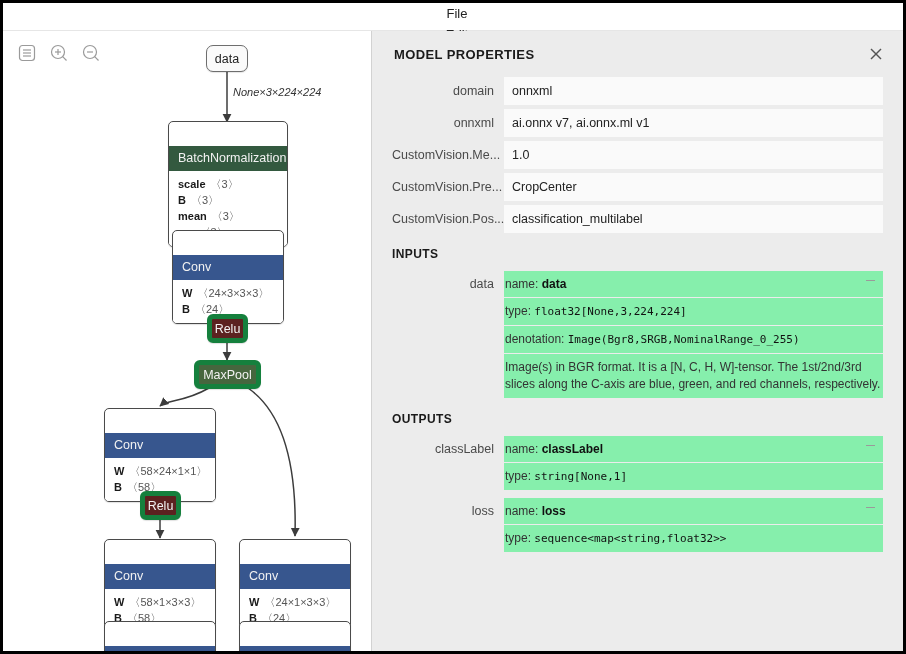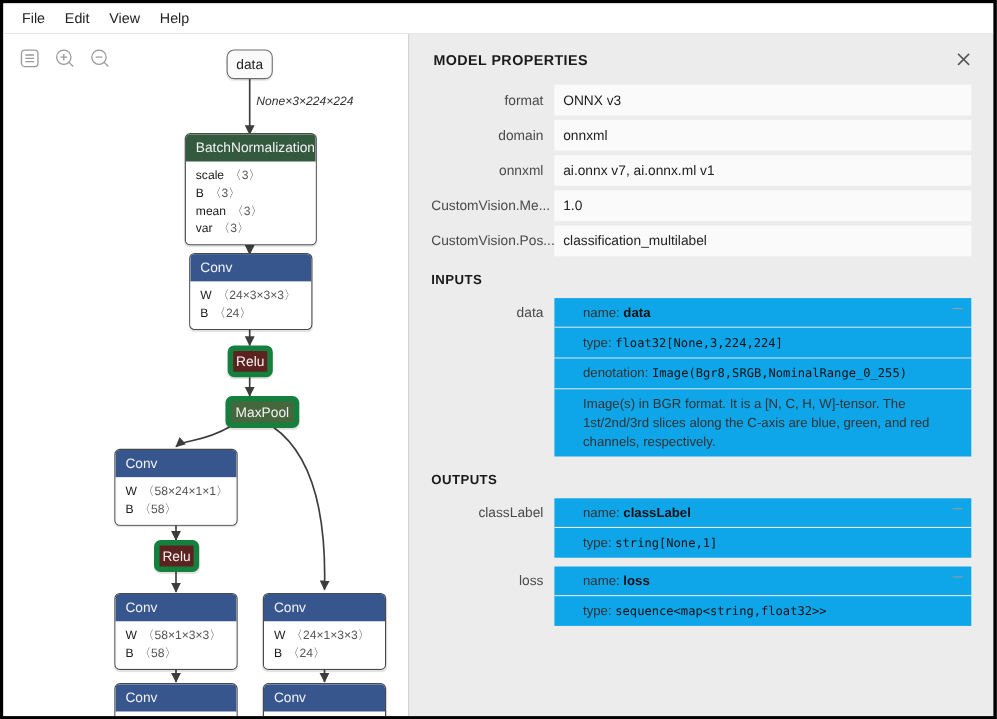--- a/index.html
+++ b/index.html
@@ -19,20 +19,21 @@
   }
 
   
   #menubar {
     position: absolute; left: 0; top: 0;
     width: 900px; height: 28px;
     background: #ffffff;
     border-bottom: 1px solid #e6e6e6;
     display: flex; align-items: center;
     padding-left: 8px;
+    flex-direction: column;
   }
   .menu-item {
     font-size: 13px; color: #222;
     padding: 3px 9px;
     cursor: default;
     white-space: nowrap;
   }
 
   
   #canvas {
@@ -59,24 +60,25 @@
     border-radius: 5px;
     background: #ffffff;
     overflow: hidden;
     box-shadow: 0 1px 1px rgba(0,0,0,0.12);
   }
   .node-hdr {
     font-size: 12.5px;
     color: #f2f2f2;
     padding: 5px 9px 6px 9px;
     white-space: nowrap;
+    margin-top: 24px;
   }
   .node-body { background:#fff; padding: 5px 9px 6px 9px; }
   .attr-row { font-size: 11px; color: #333; line-height: 16px; white-space: nowrap; }
-  .attr-name { font-weight: normal; color: #1a1a1a; }
+  .attr-name { font-weight: bold; color: #1a1a1a; }
   .attr-val { color: #555; margin-left: 5px; }
 
   .pill {
     position: absolute;
     border: 5px solid #15803d;
     border-radius: 6px;
     display: flex; align-items: center; justify-content: center;
     font-size: 12.5px; color: #f2f2f2;
     box-shadow: 0 1px 1px rgba(0,0,0,0.12);
     white-space: nowrap;
@@ -148,24 +150,24 @@
   }
   .io-row { display: flex; align-items: flex-start; margin: 0 20px 8px 20px; }
   .io-label {
     width: 112px; text-align: right; padding-right: 10px;
     font-size: 12.5px; color: #4a4a4a; line-height: 26px;
     white-space: nowrap; overflow: hidden;
   }
   .io-card { flex: 1; }
   .io-line {
     position: relative;
-    background: #0ea5e9;
+    background: #86efac;
     border-bottom: 1px solid #ececec;
     font-size: 12px; color: #333;
-    padding: 5px 26px;
+    padding: 5px 1px;
     line-height: 16px;
   }
   .io-line:last-child { border-bottom: none; }
   .io-line .mono { font-family: "DejaVu Sans Mono", monospace; font-size: 11px; color: #111; font-weight: normal; }
   .io-line .strongname { font-weight: bold; color: #111; }
   .io-desc { color: #333; font-size: 12px; line-height: 17px; }
   .collapse-dash {
     position: absolute; right: 8px; top: 9px;
     width: 9px; height: 1px; background: #9a9a9a;
     cursor: pointer;
@@ -272,21 +274,21 @@
         <div class="attr-row">
           <span class="attr-name">B</span><span class="attr-val">〈24〉</span>
         </div>
       </div>
     </div>
 
     <div class="pill" style="left:204px; top:283px; width:41px; height:29px; background:#5c2220;">
       <span>Relu</span>
     </div>
 
-    <div class="pill" style="left:202px; top:329px; width:67px; height:29px; background:#46663e;">
+    <div class="pill" style="left:191px; top:329px; width:67px; height:29px; background:#46663e;">
       <span>MaxPool</span>
     </div>
 
     <div class="node-box" style="left:101px; top:377px; width:112px;">
       <div class="node-hdr" style="background:#37568e;">Conv</div>
       <div class="node-body">
         <div class="attr-row">
           <span class="attr-name">W</span><span class="attr-val">〈58×24×1×1〉</span>
         </div>
         <div class="attr-row">
@@ -341,36 +343,36 @@
       <div id="panel-title">MODEL PROPERTIES</div>
       <div id="panel-close">
         <svg width="14" height="14" viewBox="0 0 14 14">
           <line x1="2" y1="2" x2="12" y2="12" stroke="#555" stroke-width="1.4"></line>
           <line x1="12" y1="2" x2="2" y2="12" stroke="#555" stroke-width="1.4"></line>
         </svg>
       </div>
     </div>
 
     <div class="prop-row">
-      <div class="prop-label">format</div>
-      <div class="prop-value">ONNX v3</div>
-    </div>
-    <div class="prop-row">
       <div class="prop-label">domain</div>
       <div class="prop-value">onnxml</div>
     </div>
     <div class="prop-row">
       <div class="prop-label">onnxml</div>
       <div class="prop-value">ai.onnx v7, ai.onnx.ml v1</div>
     </div>
     <div class="prop-row">
       <div class="prop-label">CustomVision.Me...</div>
       <div class="prop-value">1.0</div>
     </div>
     <div class="prop-row">
+      <div class="prop-label">CustomVision.Pre...</div>
+      <div class="prop-value">CropCenter</div>
+    </div>
+    <div class="prop-row">
       <div class="prop-label">CustomVision.Pos...</div>
       <div class="prop-value">classification_multilabel</div>
     </div>
 
     <div class="section-hdr">INPUTS</div>
 
     <div class="io-row">
       <div class="io-label">data</div>
       <div class="io-card">
         <div class="io-line">

